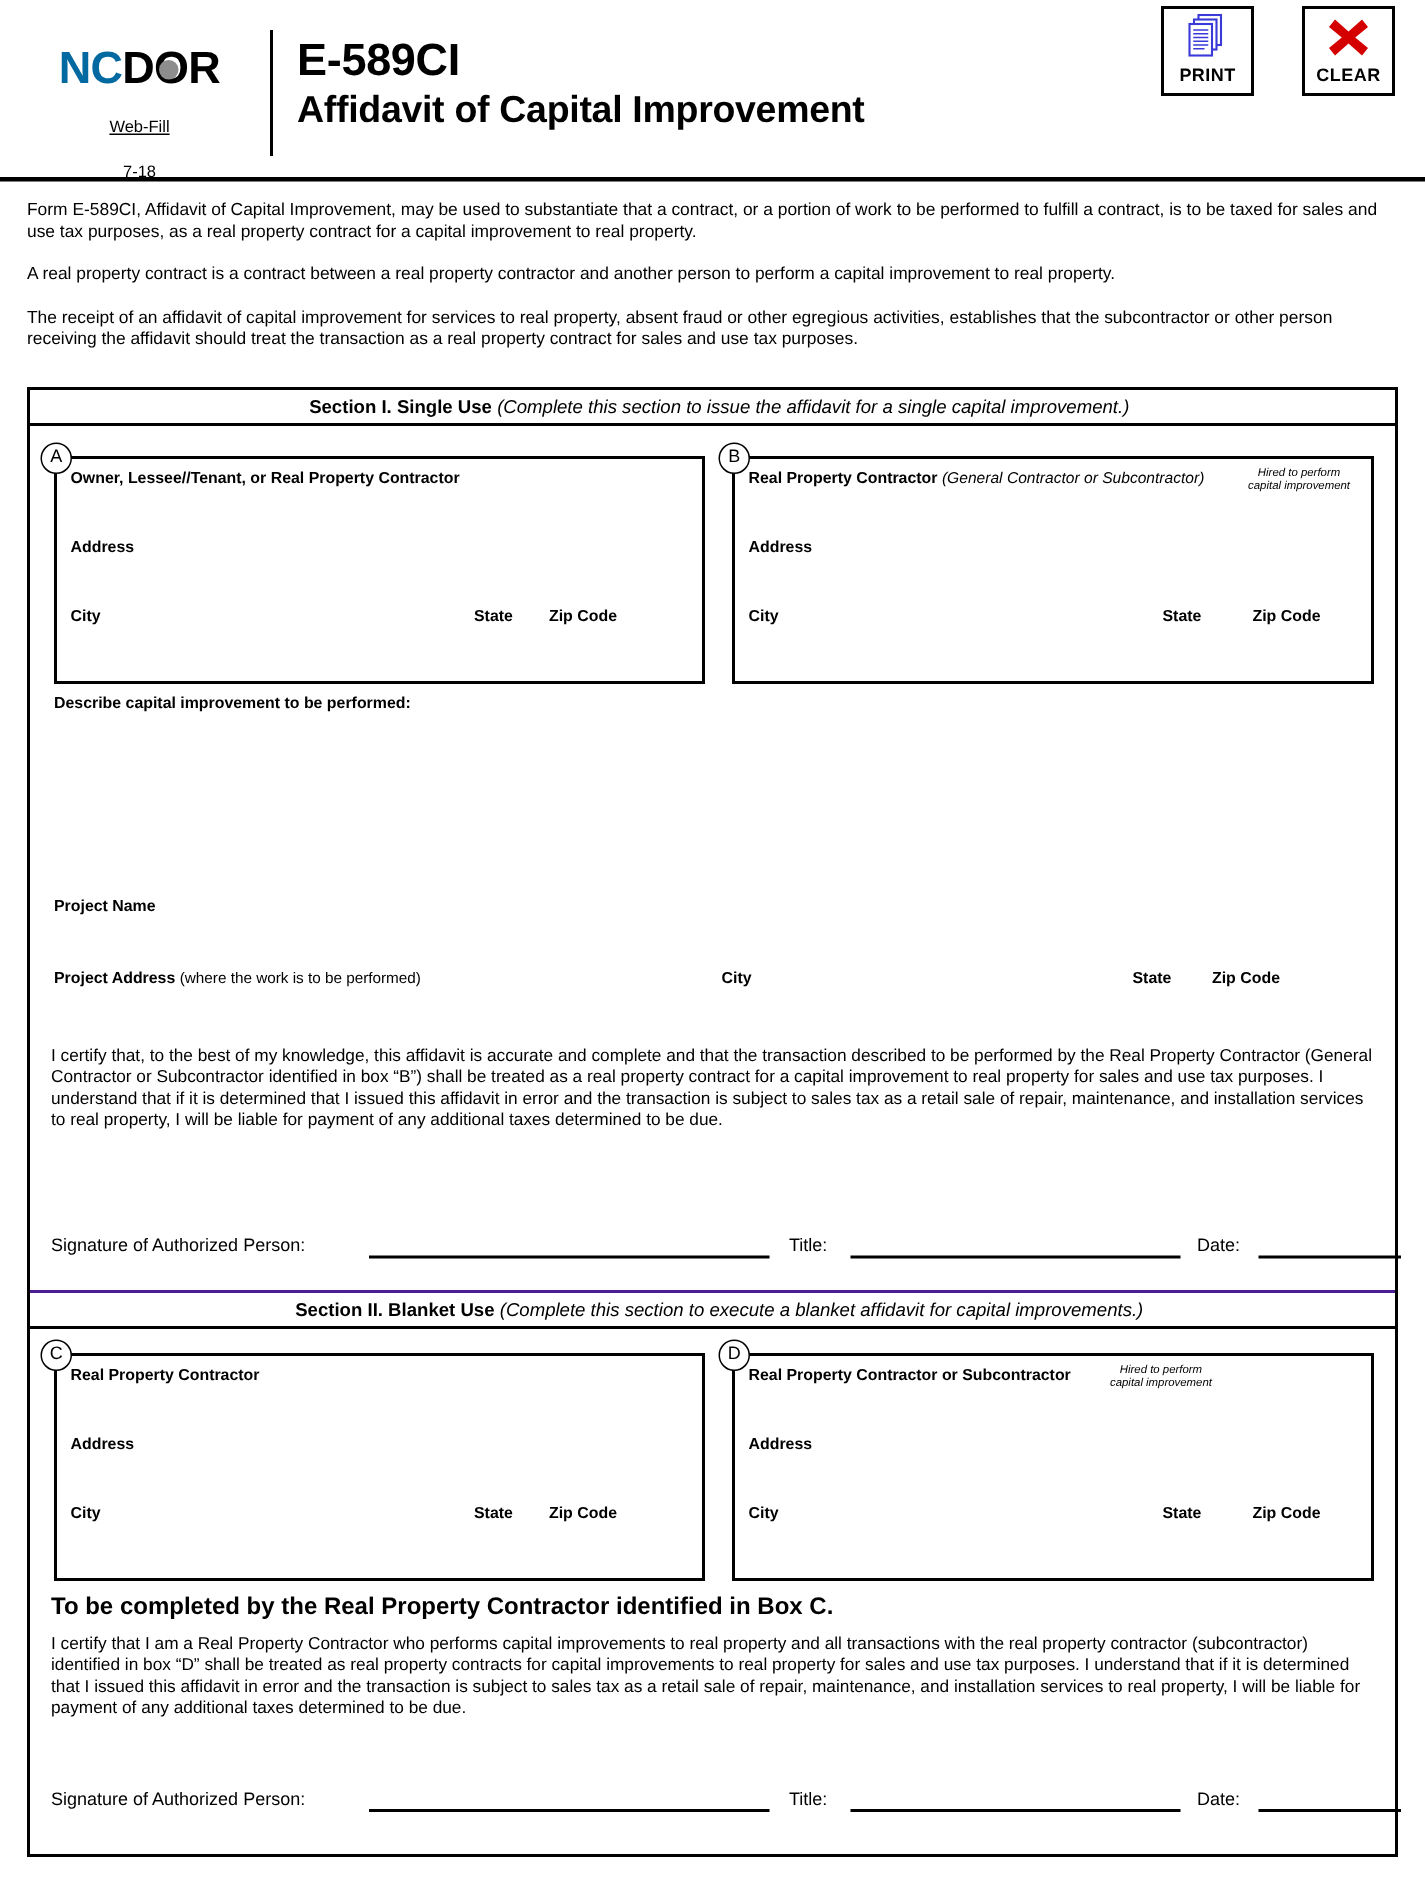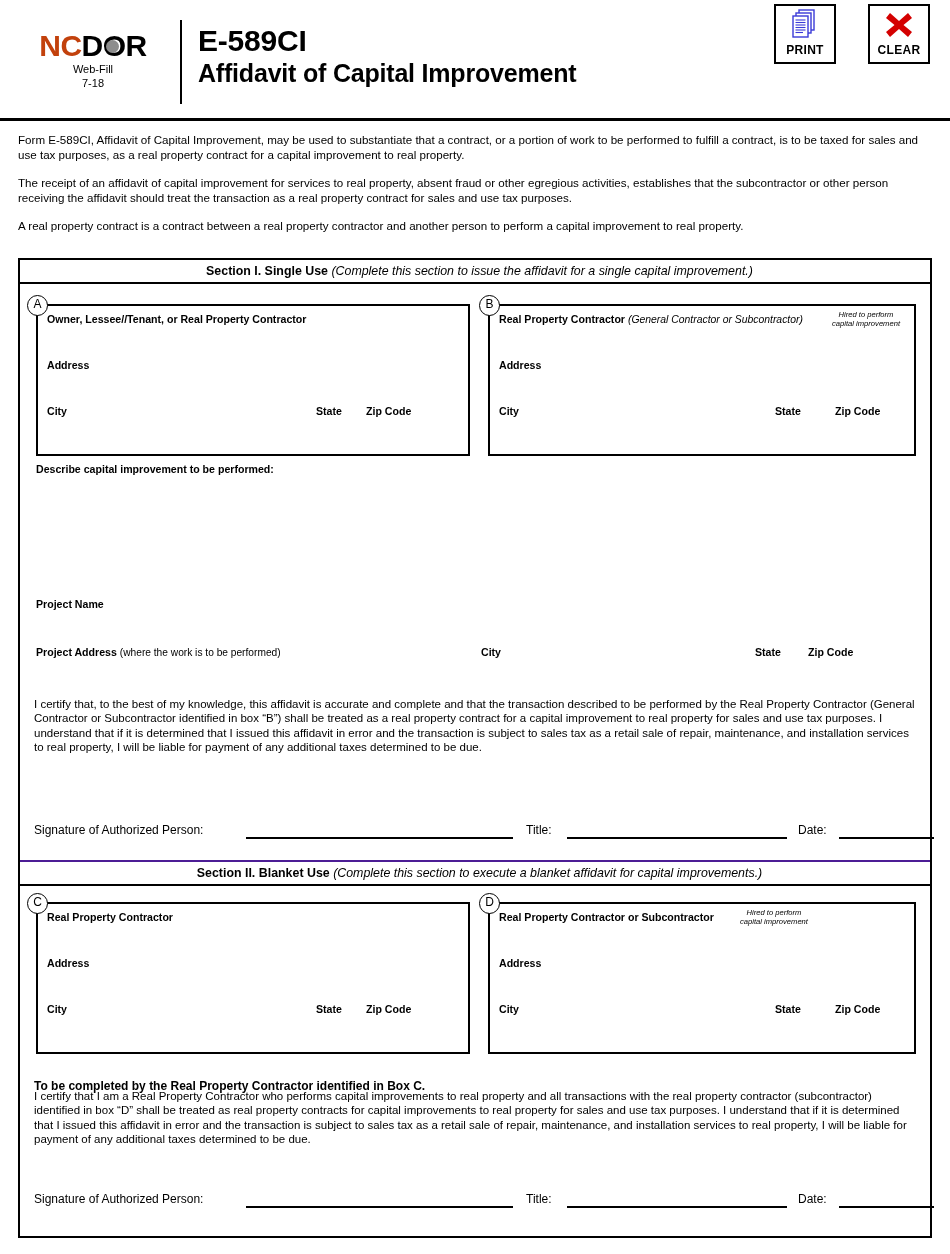--- a/index.html
+++ b/index.html
@@ -28,35 +28,36 @@
     text-align: center;
   }
   #logo-word {
     font-size: 30px;
     font-weight: bold;
     letter-spacing: -0.5px;
     line-height: 32px;
     position: relative;
     display: inline-block;
   }
-  .logo-nc { color: #c2410c; }
+  .logo-nc { color: #0369a1; }
   .logo-dor { color: #000000; }
   #logo-dot {
     position: absolute;
     width: 13px; height: 13px;
     border-radius: 50%;
     background: #8d8d8d;
     left: 67px;
     top: 10px;
   }
   #webfill {
     font-size: 11px;
     line-height: 13px;
     color: #000;
-    margin-top: 1px;
+    margin-top: 17px;
+    text-decoration: underline;
   }
   #title-divider {
     position: absolute;
     left: 180px; top: 20px;
     width: 2px; height: 84px;
     background: #000;
   }
   #title-block {
     position: absolute;
     left: 198px; top: 24px;
@@ -227,23 +228,22 @@
     white-space: nowrap;
   }
   .sig-line {
     position: absolute;
     border-bottom: 2px solid #000;
     height: 14px;
   }
 
   .bold-head {
     position: absolute;
-    font-size: 12px;
-    font-weight: bold;
-    margin-top: 16px;
+    font-size: 16px;
+    font-weight: bold;
   }
 </style>
 </head>
 <body>
 
 <div id="header">
 
   <div id="logo-block">
     <div id="logo-word">
       <span class="logo-nc">NC</span><span class="logo-dor">DOR</span>
@@ -286,22 +286,22 @@
       </svg>
     </div>
     <div class="btnlabel">CLEAR</div>
   </div>
 
   <div id="header-rule"></div>
 </div>
 
 <div id="intro">
   <p>Form E-589CI, Affidavit of Capital Improvement, may be used to substantiate that a contract, or a portion of work to be performed to fulfill a contract, is to be taxed for sales and use tax purposes, as a real property contract for a capital improvement to real property.</p>
+  <p>A real property contract is a contract between a real property contractor and another person to perform a capital improvement to real property.</p>
   <p>The receipt of an affidavit of capital improvement for services to real property, absent fraud or other egregious activities, establishes that the subcontractor or other person receiving the affidavit should treat the transaction as a real property contract for sales and use tax purposes.</p>
-  <p>A real property contract is a contract between a real property contractor and another person to perform a capital improvement to real property.</p>
 </div>
 
 <div id="form-frame">
 
   <div class="section-band" id="section1-band">
     <b>Section I.  Single Use</b>
     <i>(Complete this section to issue the affidavit for a single capital improvement.)</i>
   </div>
 
   <div class="party-box" style="left:16px; top:44px; width:434px; height:152px;">

